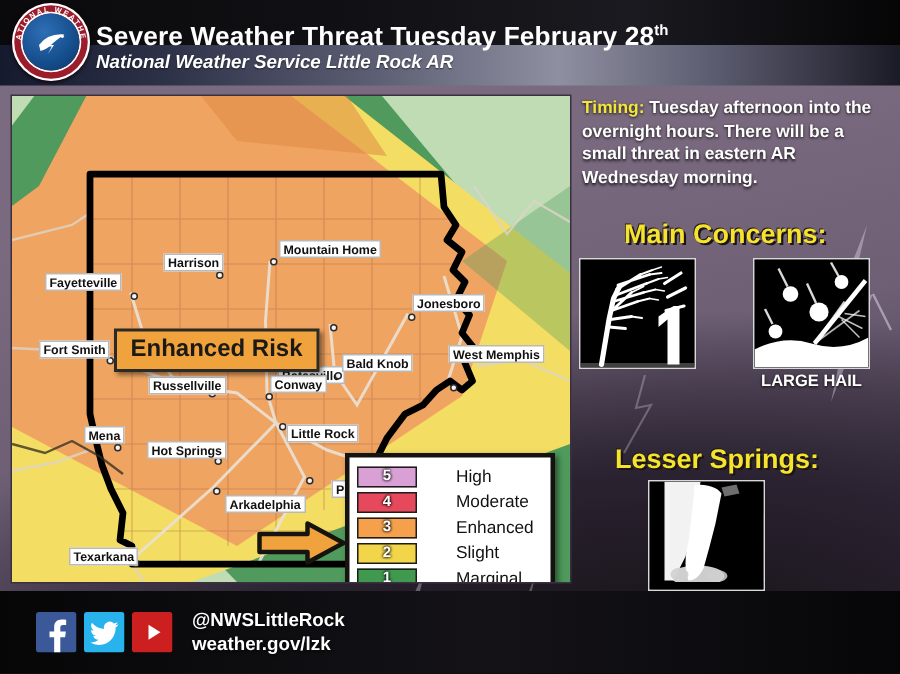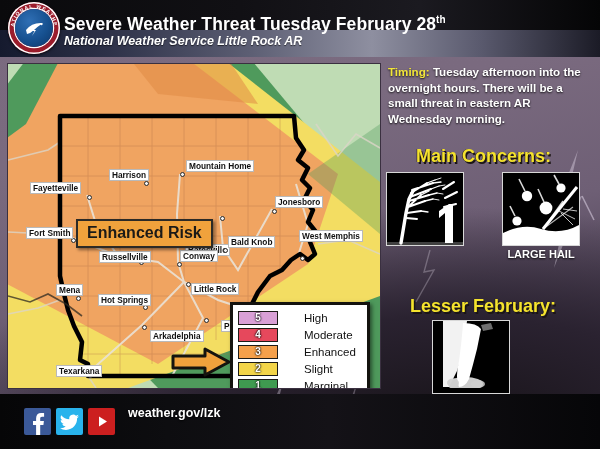--- a/index.html
+++ b/index.html
@@ -233,21 +233,21 @@
         <div class="citylabel" style="left: 183px; top: 219px;">Little Rock</div>
         <div class="citydot" style="left: 68px; top: 232px;"></div>
         <div class="citylabel" style="left: 48px; top: 220px;">Mena</div>
         <div class="citydot" style="left: 135px; top: 241px;"></div>
         <div class="citylabel" style="left: 90px; top: 230px;">Hot Springs</div>
         <div class="citydot" style="left: 196px; top: 254px;"></div>
         <div class="citylabel" style="left: 213px; top: 256px;">Pine</div>
         <div class="citydot" style="left: 134px; top: 261px;"></div>
         <div class="citylabel" style="left: 142px; top: 266px;">Arkadelphia</div>
         <div class="citydot" style="left: 80px; top: 309px;"></div>
-        <div class="citylabel" style="left: 48px; top: 301px; text-align: right;">Texarkana</div>
+        <div class="citylabel" style="left: 38px; top: 301px; text-align: right;">Texarkana</div>
       </div>
 
     <div id="risklabel">Enhanced Risk</div>
 
     <svg id="arrow" viewBox="0 0 60 30">
       <path d="M2,9 L34,9 L34,2 L58,15 L34,28 L34,21 L2,21 Z" fill="#f0a23c" stroke="#15140f" stroke-width="3" stroke-linejoin="round"></path>
     </svg>
 
     <div id="legend">
         <div class="legrow">
@@ -271,21 +271,21 @@
           <div class="legtx">Marginal</div>
         </div>
       </div>
   </div>
 
   <div id="timing">
     <span class="kw">Timing:</span><span> Tuesday afternoon into the overnight hours. There will be a small threat in eastern AR Wednesday morning.</span>
   </div>
 
   <div id="mc-hdr" class="sectionhdr">Main Concerns:</div>
-  <div id="lc-hdr" class="sectionhdr">Lesser February:</div>
+  <div id="lc-hdr" class="sectionhdr">Lesser Springs:</div>
 
   <div id="c-wind" class="concern">
     <div class="cbox">
       <svg viewBox="0 0 76 72" width="76" height="72">
         <rect width="76" height="72" fill="#000"></rect>
 
         <path d="M14 70 L19 40 L22 26 L26 18" stroke="#fff" stroke-width="3.4" fill="none" stroke-linecap="round"></path>
 
         <g stroke="#fff" fill="none" stroke-linecap="round">
           <path d="M21 34 L38 28 M21 34 L34 22 M22 28 L42 22 M23 24 L44 16
@@ -378,16 +378,17 @@
     </div>
     <div class="sicon">
       <svg viewBox="0 0 27 27" width="27" height="27">
         <rect width="27" height="27" rx="2" fill="#cc1f1f"></rect>
         <path d="M11 8.5 19 13.5 11 18.5z" fill="#fff"></path>
       </svg>
     </div>
   </div>
 
   <div id="handle">
+    <div>@NWSLittleRock</div>
     <div>weather.gov/lzk</div>
   </div>
 
 </div>
 
 </body></html>

